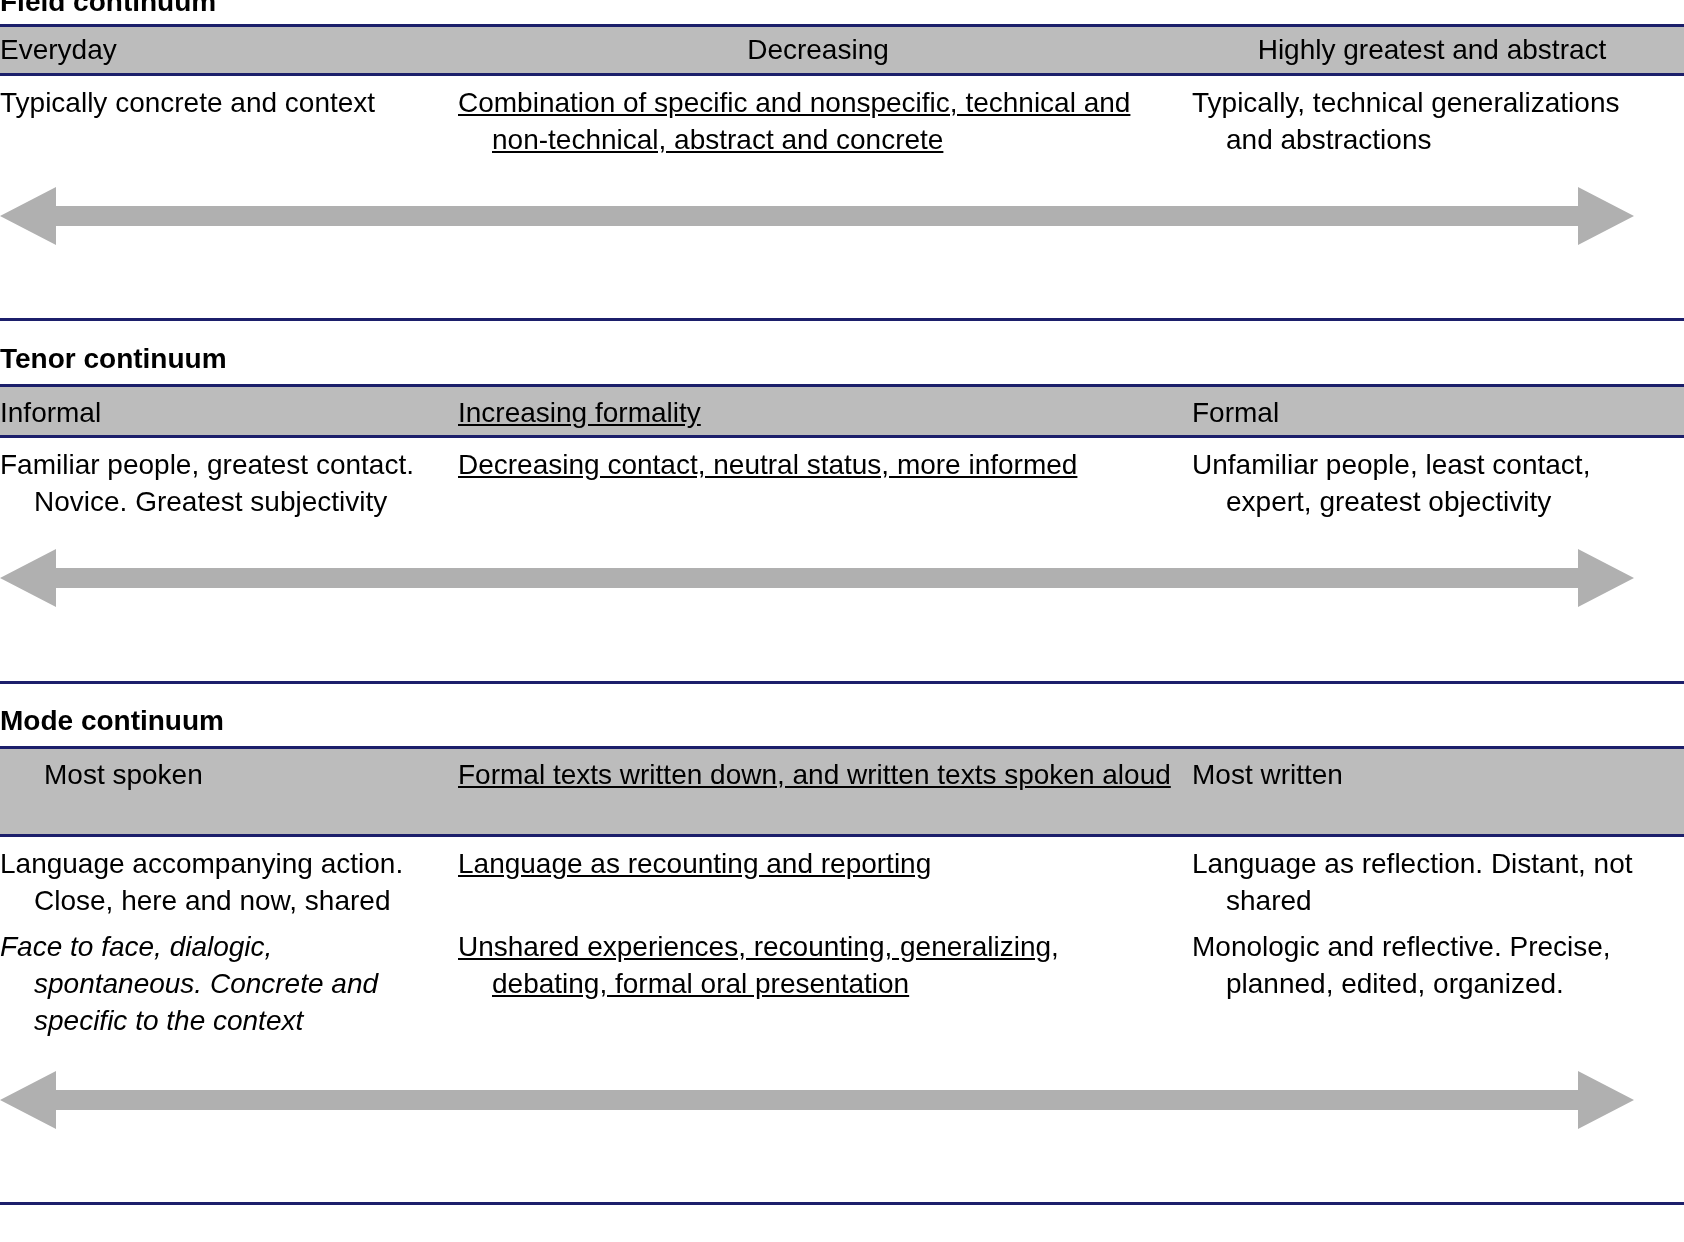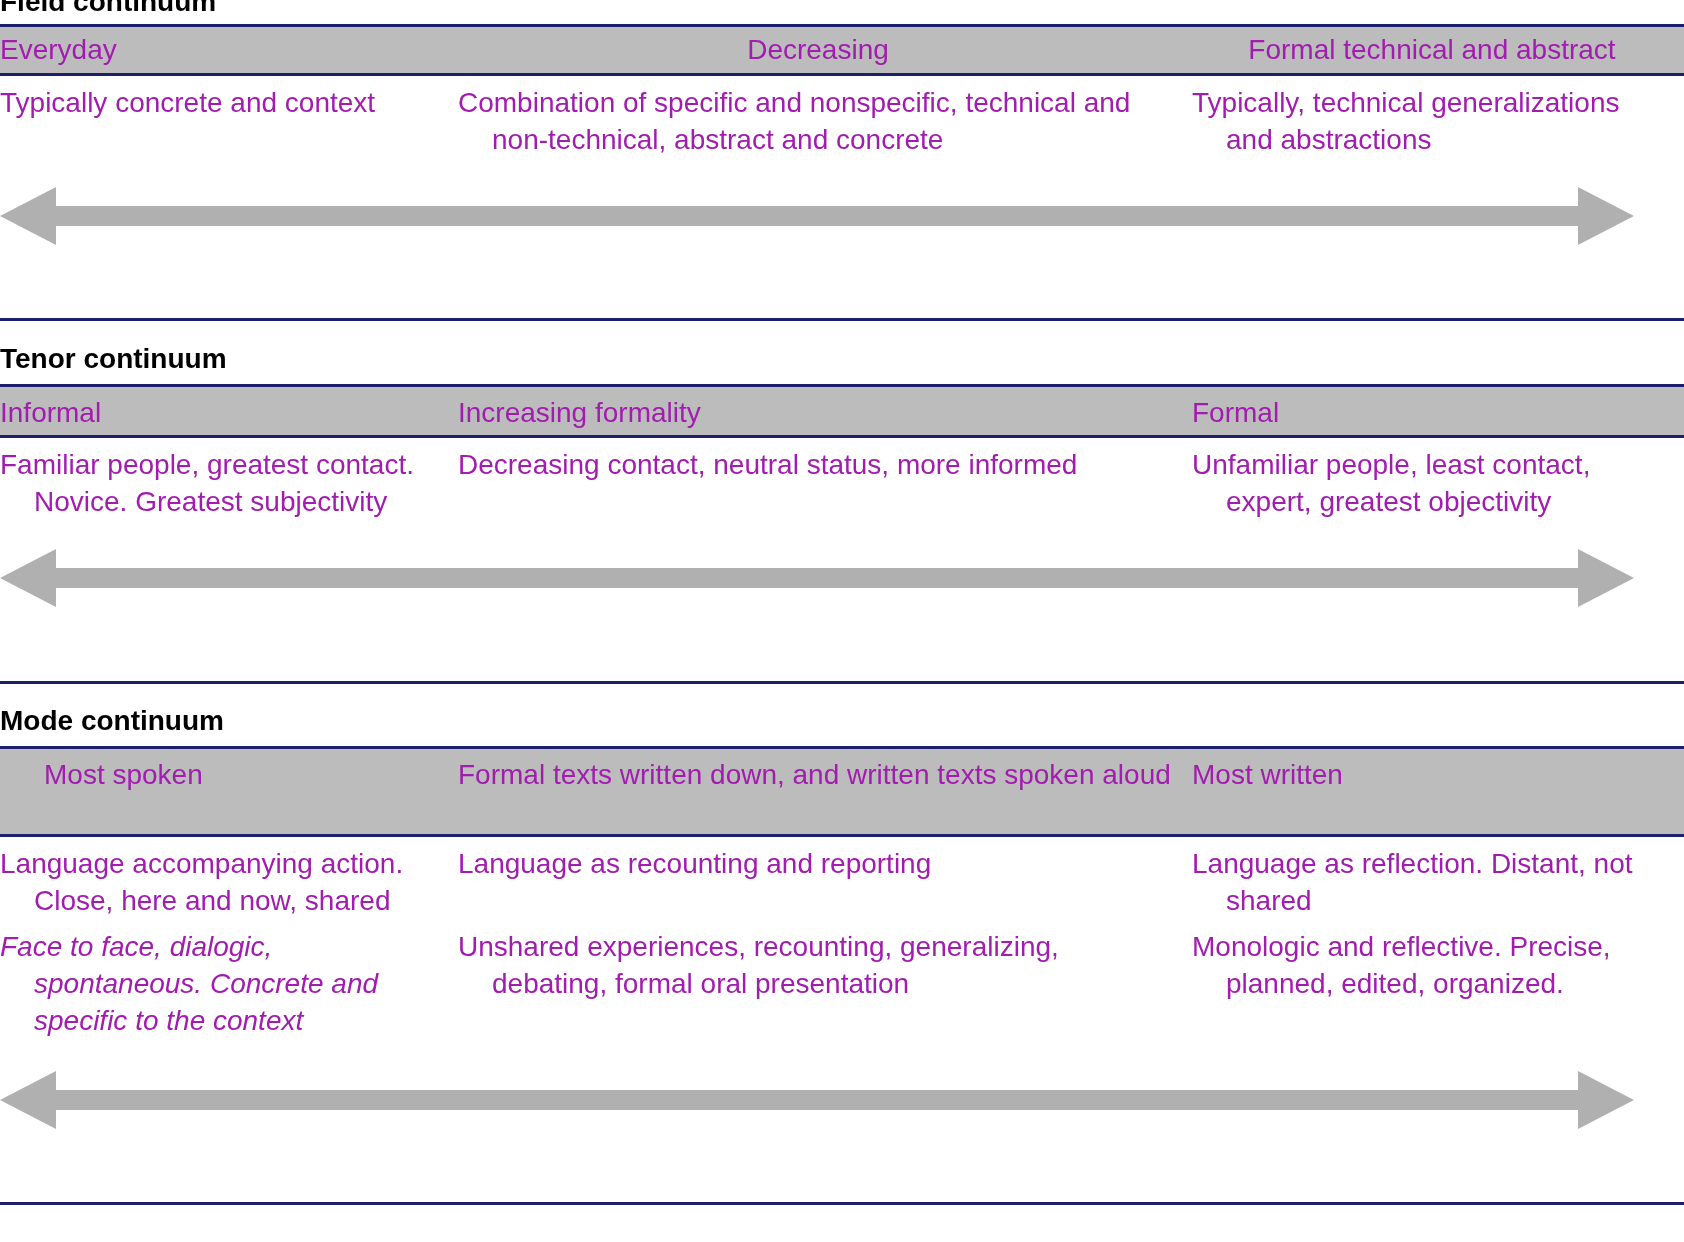--- a/index.html
+++ b/index.html
@@ -2,36 +2,36 @@
 <html><head>
 <meta charset="utf-8">
 <style>
   html, body { margin:0; padding:0; background:#ffffff; }
   body { width:1684px; height:1242px; position:relative; overflow:hidden;
          font-family:"Liberation Sans", "DejaVu Sans", sans-serif; color:#111; }
   .sec-title { position:absolute; left:0; font-weight:bold; font-size:28px; line-height:32px; color:#000; white-space:nowrap; }
   .rule { position:absolute; left:0; width:1684px; height:3px; background:#1c1f6b; }
   .band { position:absolute; left:0; width:1684px; background:#bcbcbc;
           border-top:3px solid #1c1f6b; border-bottom:3px solid #1c1f6b; box-sizing:border-box; }
-  .cell { position:absolute; font-size:28px; line-height:37px; color:#a21caf; padding-left:34px; text-indent:-34px; box-sizing:border-box; }
+  .cell { position:absolute; font-size:28px; line-height:37px; color:#000000; padding-left:34px; text-indent:-34px; box-sizing:border-box; }
   .c1 { left:0; width:450px; }
-  .c2 { left:458px; width:720px; }
+  .c2 { left:458px; width:720px;text-decoration:underline; }
   .c3 { left:1192px; width:480px; }
   .center2 { left:458px; width:720px; text-align:center; padding-left:0; text-indent:0; }
   .center3 { left:1192px; width:480px; text-align:center; padding-left:0; text-indent:0; }
   .arrow { position:absolute; left:0; width:1634px; height:58px; }
 </style>
 </head>
 <body>
 
 <div class="sec-title" style="top:-14px;">Field continuum</div>
 <div class="band" style="top:24px; height:52px;"></div>
 <div class="cell c1" style="top:31px;">Everyday</div>
 <div class="cell center2" style="top:31px;">Decreasing</div>
-<div class="cell center3" style="top:31px;">Formal technical and abstract</div>
+<div class="cell center3" style="top:31px;">Highly greatest and abstract</div>
 <div class="cell c1" style="top:84px;">Typically concrete and context</div>
 <div class="cell c2" style="top:84px;">Combination of specific and nonspecific, technical and non-technical, abstract and concrete</div>
 <div class="cell c3" style="top:84px;">Typically, technical generalizations and abstractions</div>
 <svg class="arrow" style="top:187px;" viewBox="0 0 1634 58">
   <polygon points="0,29 56,0 56,19 1578,19 1578,0 1634,29 1578,58 1578,39 56,39 56,58" fill="#b0b0b0"></polygon>
 </svg>
 <div class="rule" style="top:318px;"></div>
 
 <div class="sec-title" style="top:343px;">Tenor continuum</div>
 <div class="band" style="top:384px; height:54px;"></div>

